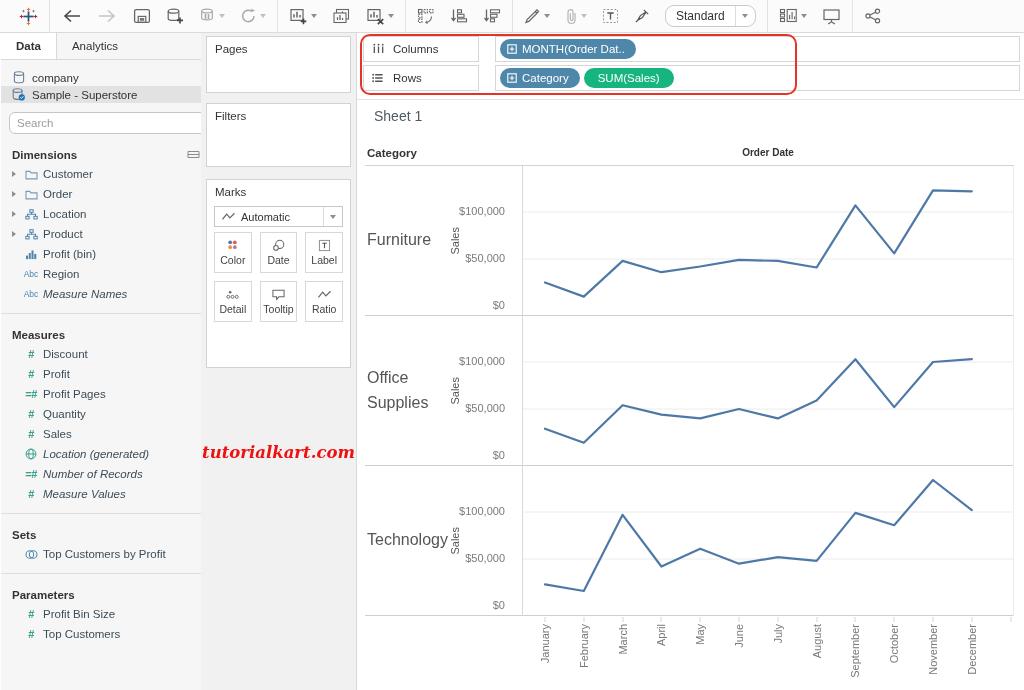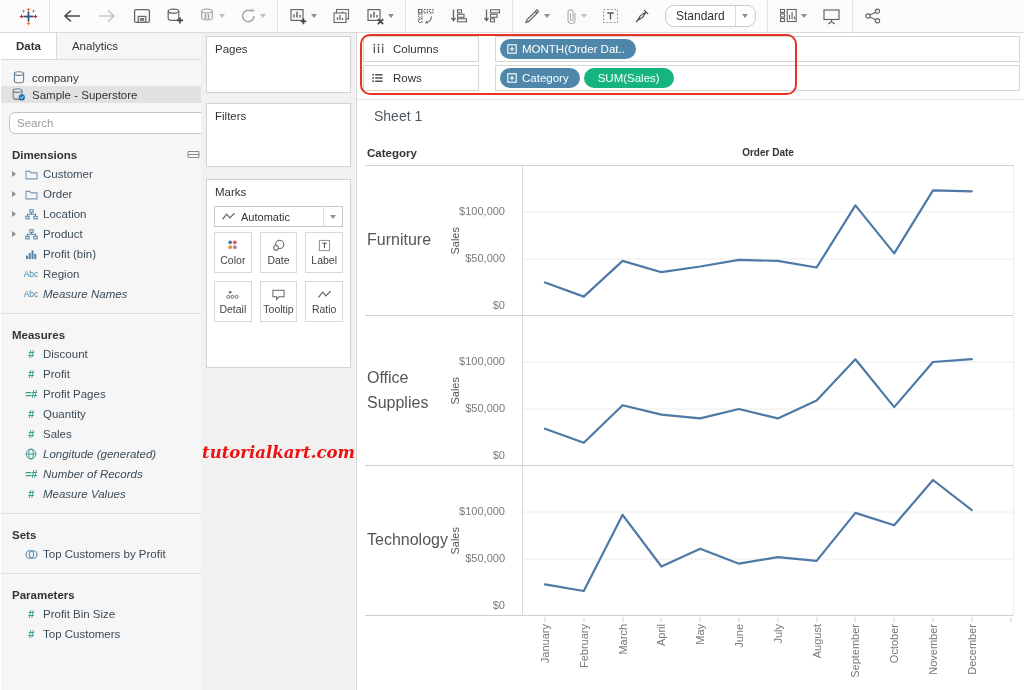--- a/index.html
+++ b/index.html
@@ -511,21 +511,21 @@
           <span class="chev"></span>
           <span class="fi">
             <svg width="12" height="12" viewBox="0 0 12 12">
               <g fill="none" stroke="#3da08e" stroke-width="1">
                 <circle cx="6" cy="6" r="4.9"></circle>
                 <ellipse cx="6" cy="6" rx="2.2" ry="4.9"></ellipse>
                 <path d="M1.1 6 H10.9"></path>
               </g>
             </svg>
           </span>
-          <span class="lbl">Longitude (generated)</span>
+          <span class="lbl">Location (generated)</span>
         </div>
         <div class="field-row italic">
           <span class="chev"></span>
           <span class="fi">
             <span class="num">=#</span>
           </span>
           <span class="lbl">Number of Records</span>
         </div>
         <div class="field-row italic">
           <span class="chev"></span>

